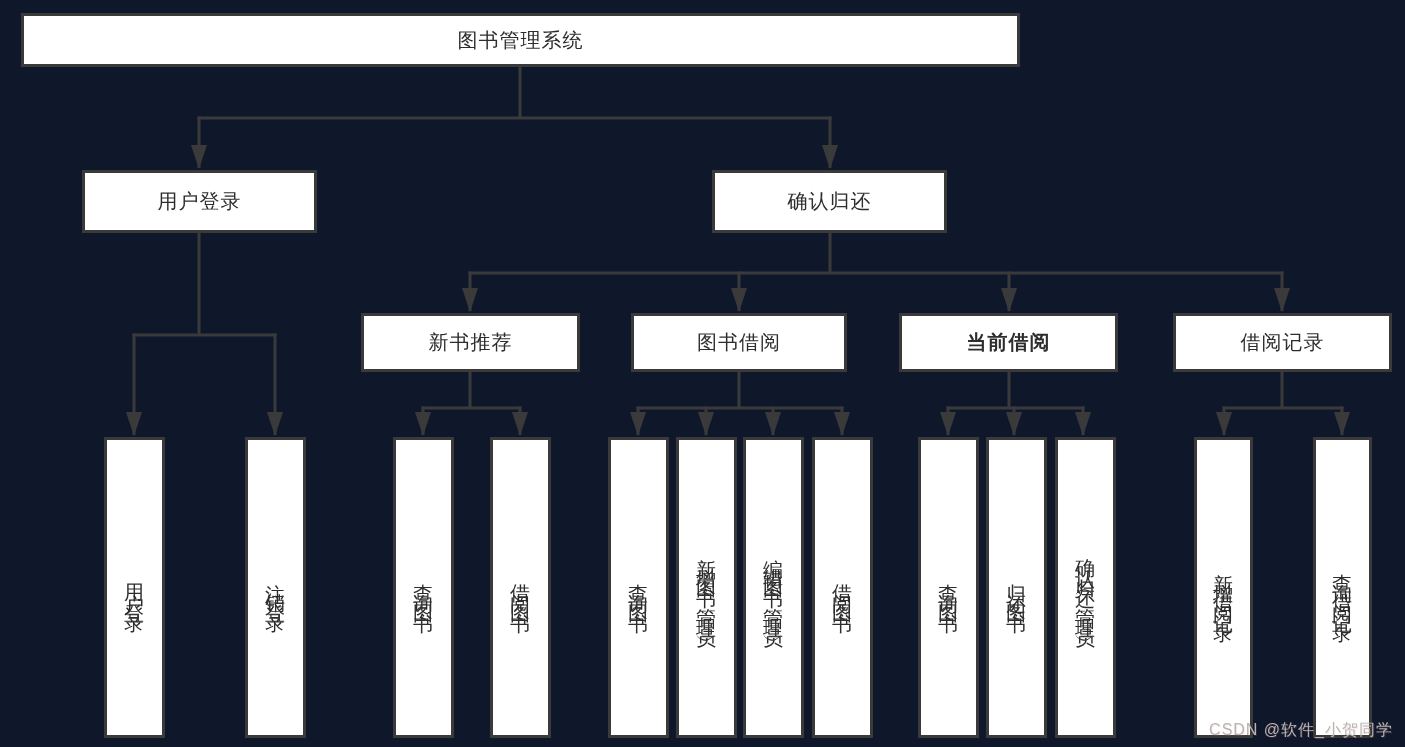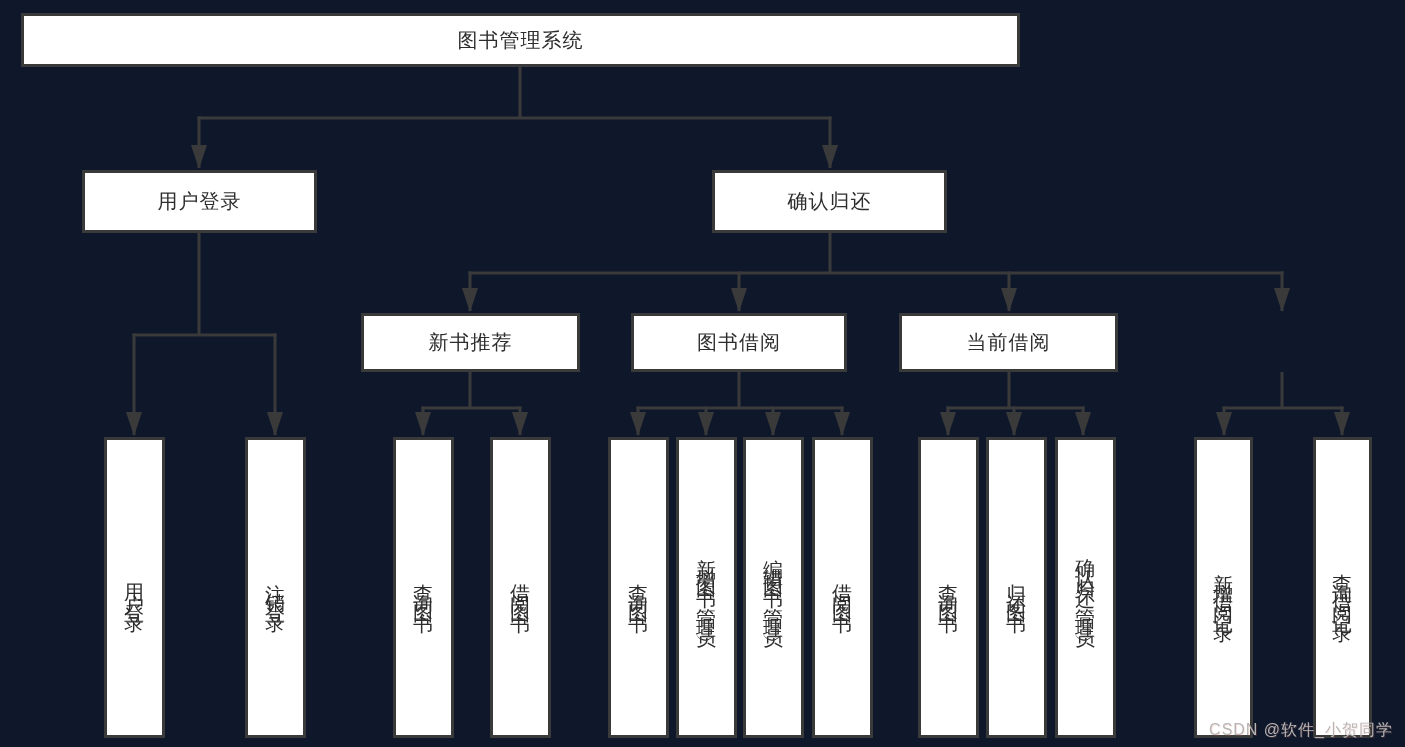--- a/index.html
+++ b/index.html
@@ -118,21 +118,22 @@
     </g>
   </svg>
 
   <div class="node" style="left:21px; top:13px; width:999px; height:54px;">图书管理系统</div>
 
   <div class="node" style="left:82px; top:170px; width:235px; height:63px;">用户登录</div>
   <div class="node" style="left:712px; top:170px; width:235px; height:63px;">确认归还</div>
 
   <div class="node" style="left:631px; top:313px; width:216px; height:59px;">图书借阅</div>
   <div class="node" style="left:361px; top:313px; width:219px; height:59px;">新书推荐</div>
-  <div class="node" style="left:899px; top:313px; width:219px; height:59px;">当前借阅</div>
+  <div class="node" style="left:899px; top:313px; width:219px; height:59px;font-weight:bold;">当前借阅</div>
+  <div class="node" style="left:1173px; top:313px; width:219px; height:59px;">借阅记录</div>
 
   <div class="leaf" style="left:104px; top:437px; width:61px; height:301px;">
     <span class="vtext">用户登录</span>
   </div>
   <div class="leaf" style="left:245px; top:437px; width:61px; height:301px;">
     <span class="vtext">注销登录</span>
   </div>
 
   <div class="leaf" style="left:393px; top:437px; width:61px; height:301px;">
     <span class="vtext">查询图书</span>

